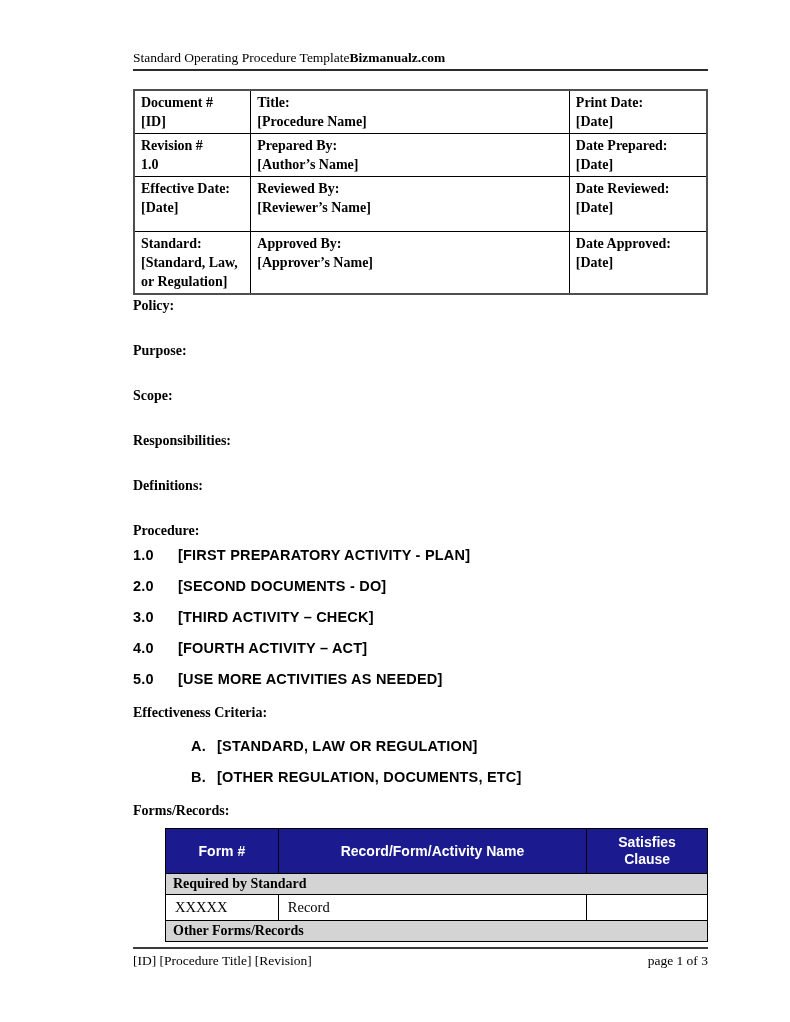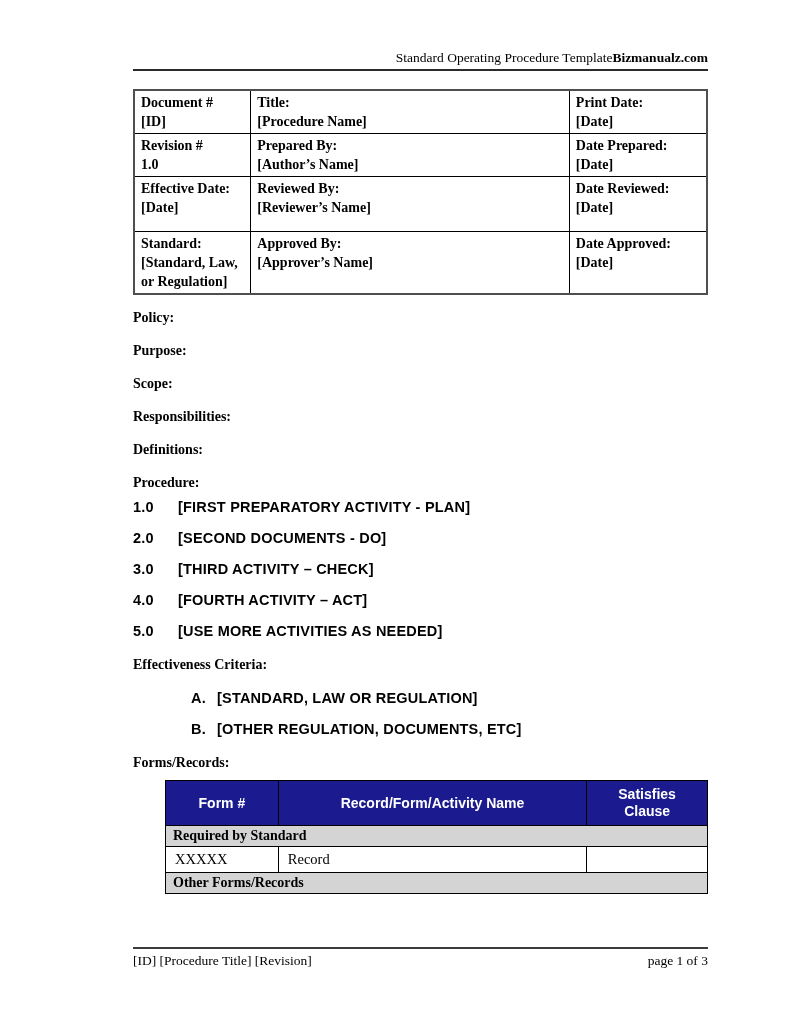--- a/index.html
+++ b/index.html
@@ -10,21 +10,21 @@
     background:#ffffff;
     font-family:"Liberation Serif", serif;
     color:#000;
     overflow:hidden;
   }
   .content {
     position:absolute; left:133px; top:50px; width:575px;
   }
   
   .doc-header {
-    display:flex; justify-content:flex-end; align-items:flex-end;
+    display:flex; justify-content:flex-start; align-items:flex-end;
     border-bottom:2px solid #2b2b2b;
     padding-bottom:3px;
     font-size:13.5px; line-height:16px;
   }
   .doc-header .brand { font-weight:bold; }
   
   .info-table {
     width:100%; border-collapse:collapse; margin-top:18px;
     border:2px solid #4f4f4f;
   }
@@ -38,23 +38,23 @@
   .info-table .col-a { width:117px; }
   .info-table .col-b { width:320px; }
   .info-table .col-c { width:138px; }
   .info-table tr.r1 { height:42px; }
   .info-table tr.r2 { height:38px; }
   .info-table tr.r3 { height:55px;border-radius:27px; }
   .info-table tr.r4 { height:58px; }
   
   .sec {
     font-weight:bold; font-size:14px; line-height:18px;
-    margin-top:15px;
-  }
-  .sec.first { margin-top:14px; }
+    margin-top:27px;
+  }
+  .sec.first { margin-top:2px; }
   .sec.eff  { margin-top:17px; }
   .sec.refs { margin-top:7px; }
   .sec.forms { margin-top:17px; }
   
   .proc-item {
     display:flex;
     font-family:"Liberation Sans", sans-serif;
     font-weight:bold; font-size:14.5px; line-height:16px;
     margin-top:15px;
     letter-spacing:0.2px;

